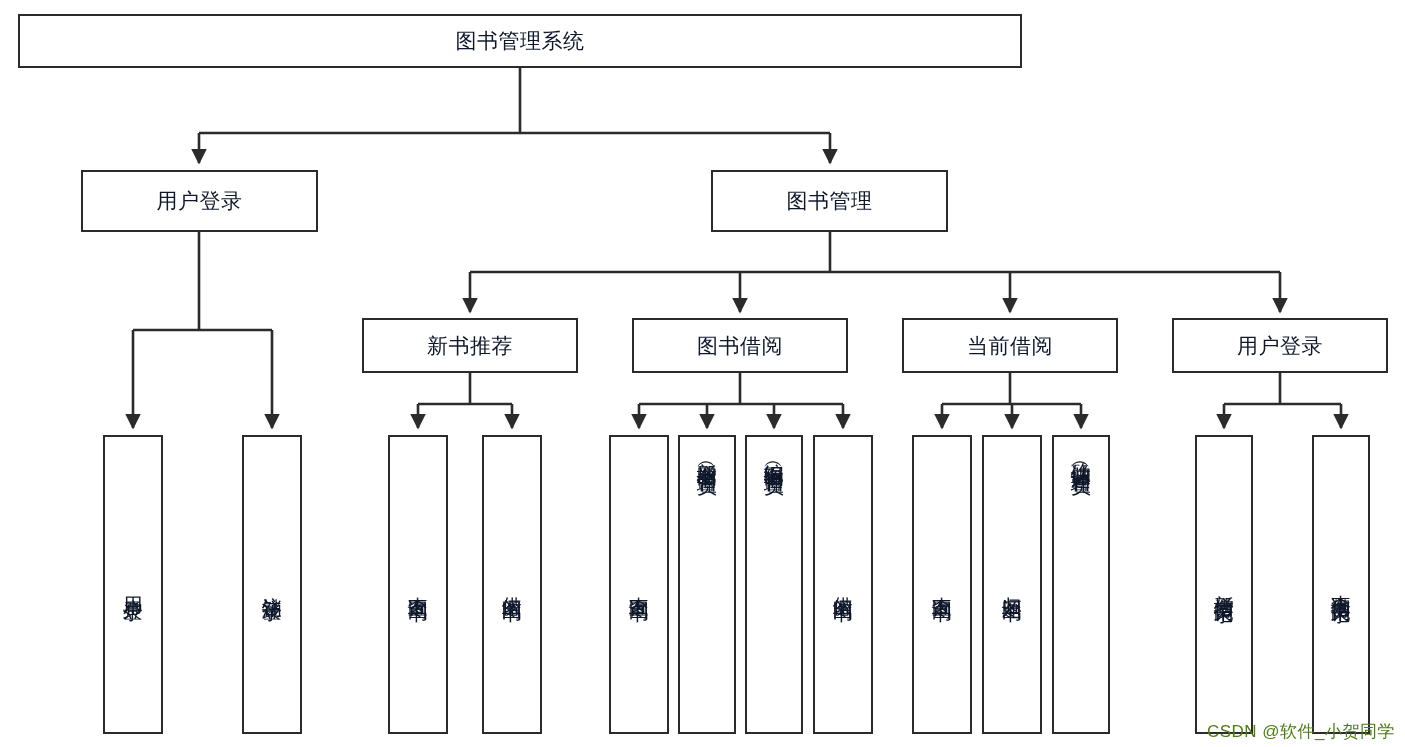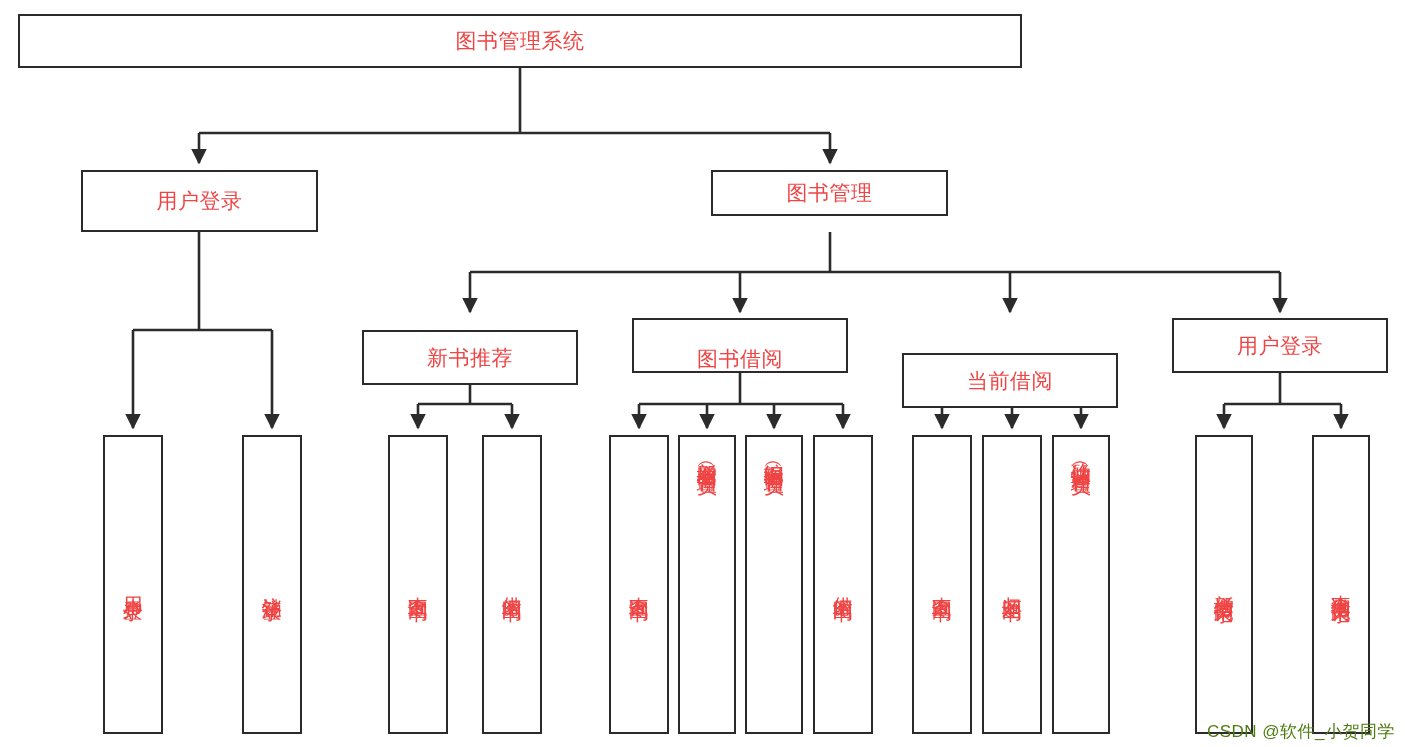--- a/index.html
+++ b/index.html
@@ -32,21 +32,21 @@
     background: #ffffff;
     display: flex;
     align-items: center;
     justify-content: center;
     z-index: 2;
   }
   .node-label {
     font-size: 21px;
     line-height: 1.12;
     letter-spacing: 0.5px;
-    color: #ef4444;
+    color: #0f172a;
     white-space: nowrap;
   }
   .node.leaf {
     align-items: flex-start;
     justify-content: center;
     padding-top: 10px;
   }
   .node.leaf.centered {
     align-items: center;
     padding-top: 0;
@@ -126,31 +126,31 @@
     </g>
   </svg>
 
   <div class="node" style="left:18px; top:14px; width:1004px; height:54px;">
     <span class="node-label">图书管理系统</span>
   </div>
 
   <div class="node" style="left:81px; top:170px; width:237px; height:62px;">
     <span class="node-label">用户登录</span>
   </div>
-  <div class="node" style="left:711px; top:170px; width:237px; height:46px;">
+  <div class="node" style="left:711px; top:170px; width:237px; height:62px;">
     <span class="node-label">图书管理</span>
   </div>
 
-  <div class="node" style="left:362px; top:318px; width:216px; height:55px;margin-top:12px;">
+  <div class="node" style="left:362px; top:318px; width:216px; height:55px;">
     <span class="node-label">新书推荐</span>
   </div>
-  <div class="node" style="left:632px; top:318px; width:216px; height:55px;align-items:flex-end;">
+  <div class="node" style="left:632px; top:318px; width:216px; height:55px;">
     <span class="node-label">图书借阅</span>
   </div>
-  <div class="node" style="left:902px; top:318px; width:216px; height:55px;margin-top:35px;">
+  <div class="node" style="left:902px; top:318px; width:216px; height:55px;">
     <span class="node-label">当前借阅</span>
   </div>
   <div class="node" style="left:1172px; top:318px; width:216px; height:55px;">
     <span class="node-label">用户登录</span>
   </div>
 
   <div class="node leaf centered" style="left:103px; top:435px; width:60px; height:299px;">
     <span class="node-label">用户登录</span>
   </div>
   <div class="node leaf centered" style="left:242px; top:435px; width:60px; height:299px;">

